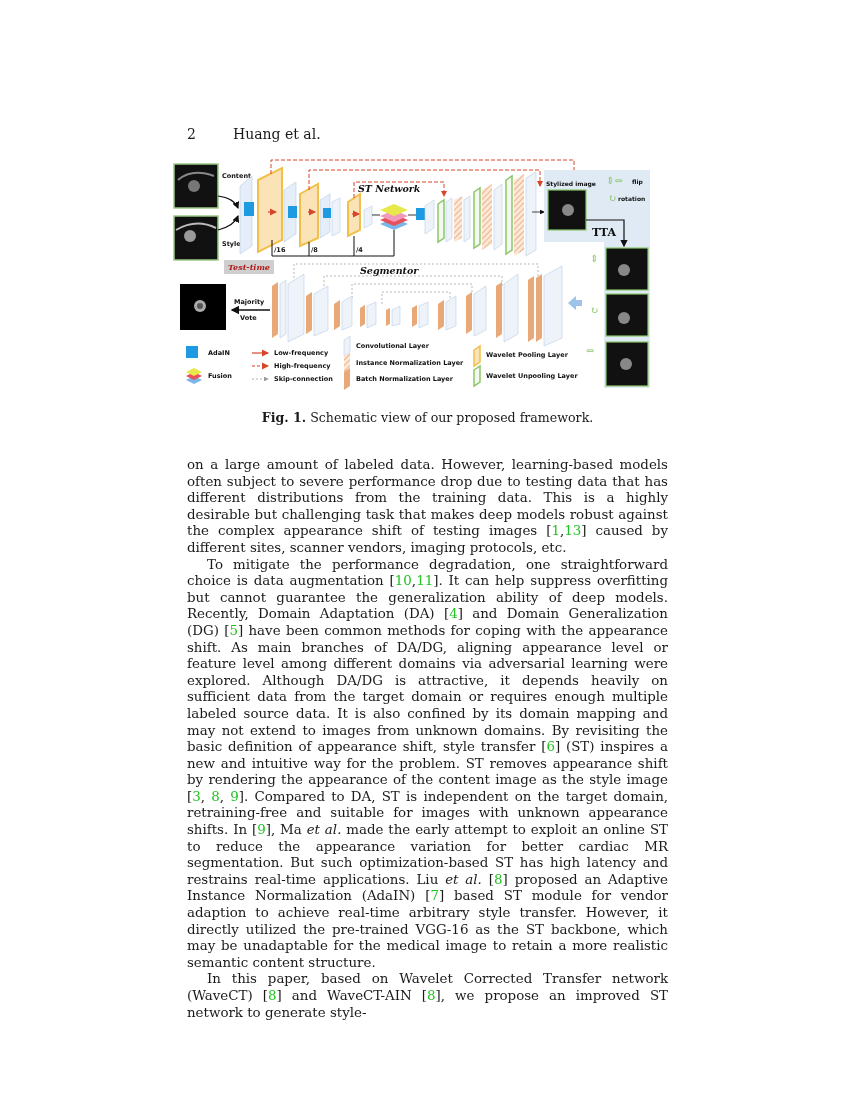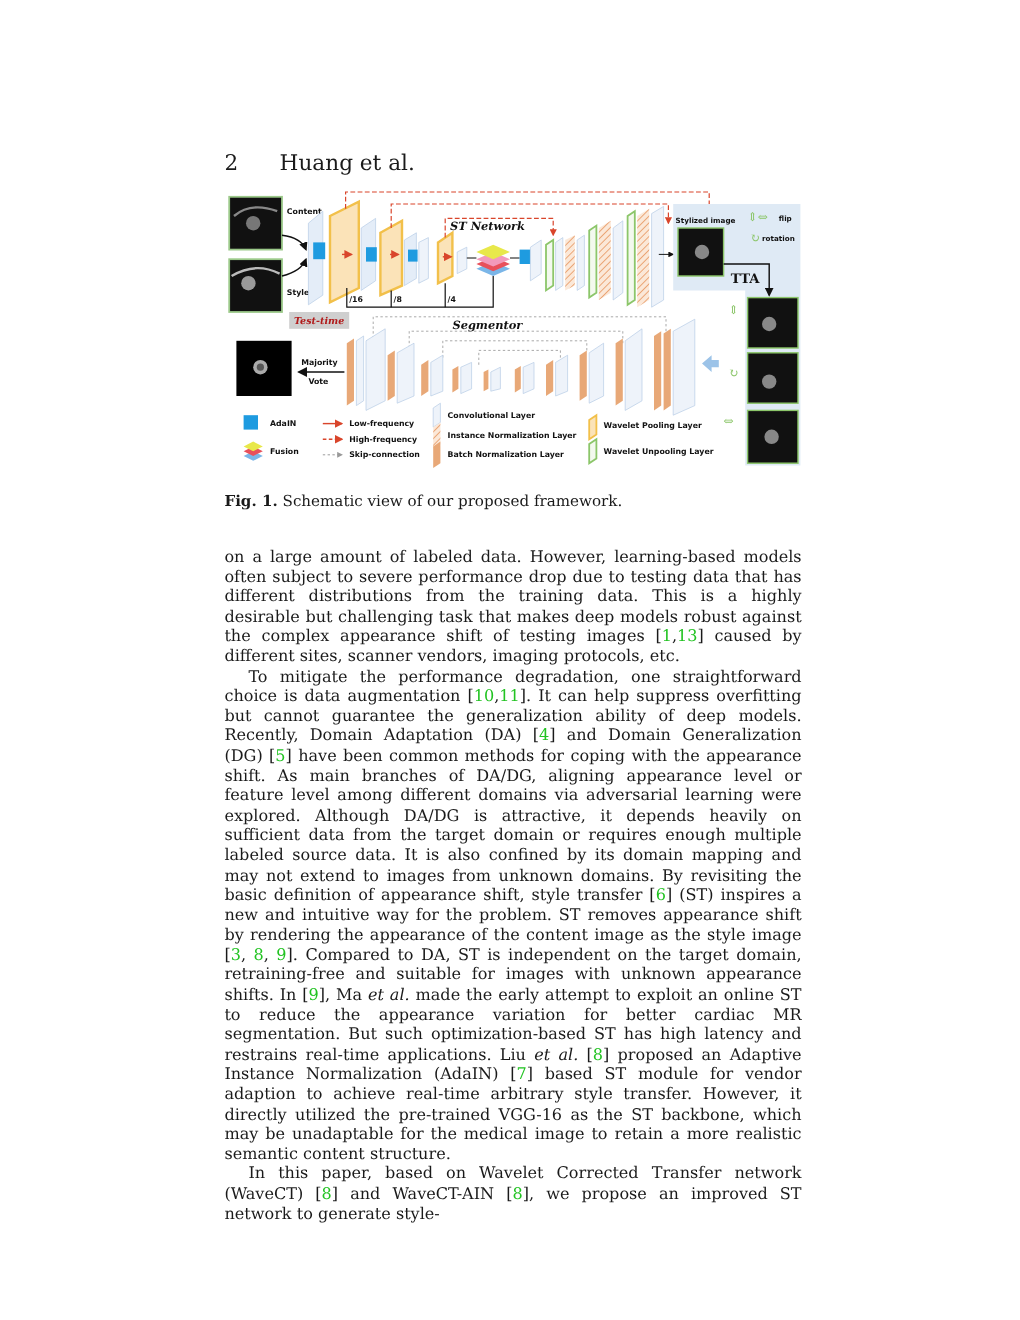--- a/index.html
+++ b/index.html
@@ -1,21 +1,21 @@
 <!DOCTYPE html>
 <html><head>
 <meta charset="utf-8">
 <style>
   html, body { margin: 0; padding: 0; background: #ffffff; }
   body { width: 850px; height: 1100px; position: relative; overflow: hidden;
          font-family: "DejaVu Serif", "Liberation Serif", serif; color: #1a1a1a; }
-  .header { position: absolute; top: 126px; left: 187px; font-size: 18px; }
+  .header { position: absolute; top: 126px; left: 187px; font-size: 14px; }
   .header .pnum { display: inline-block; width: 46px; }
-  .figure { position: absolute; top: 158px; left: 189px; width: 480px; height: 232px; }
-  .caption { position: absolute; top: 410px; left: 187px; width: 481px; font-size: 12.6px; }
+  .figure { position: absolute; top: 158px; left: 172px; width: 480px; height: 232px; }
+  .caption { position: absolute; top: 410px; left: 187px; width: 481px; text-align: center; font-size: 12.6px; }
   .caption b { font-weight: bold; }
   .body-text { position: absolute; top: 457px; left: 187px; width: 481px; font-size: 13.4px; line-height: 16.6px; text-align: justify; }
   .body-text p { margin: 0; }
   .body-text p.indent { text-indent: 20px; }
   .cite { color: #22c322; }
   .lbl { font-family: "DejaVu Sans", "Liberation Sans", sans-serif; font-size: 6.5px; font-weight: bold; fill: #111; }
   .lbl-i { font-family: "DejaVu Serif", serif; font-style: italic; font-weight: bold; }
 </style>
 </head>
 <body>

